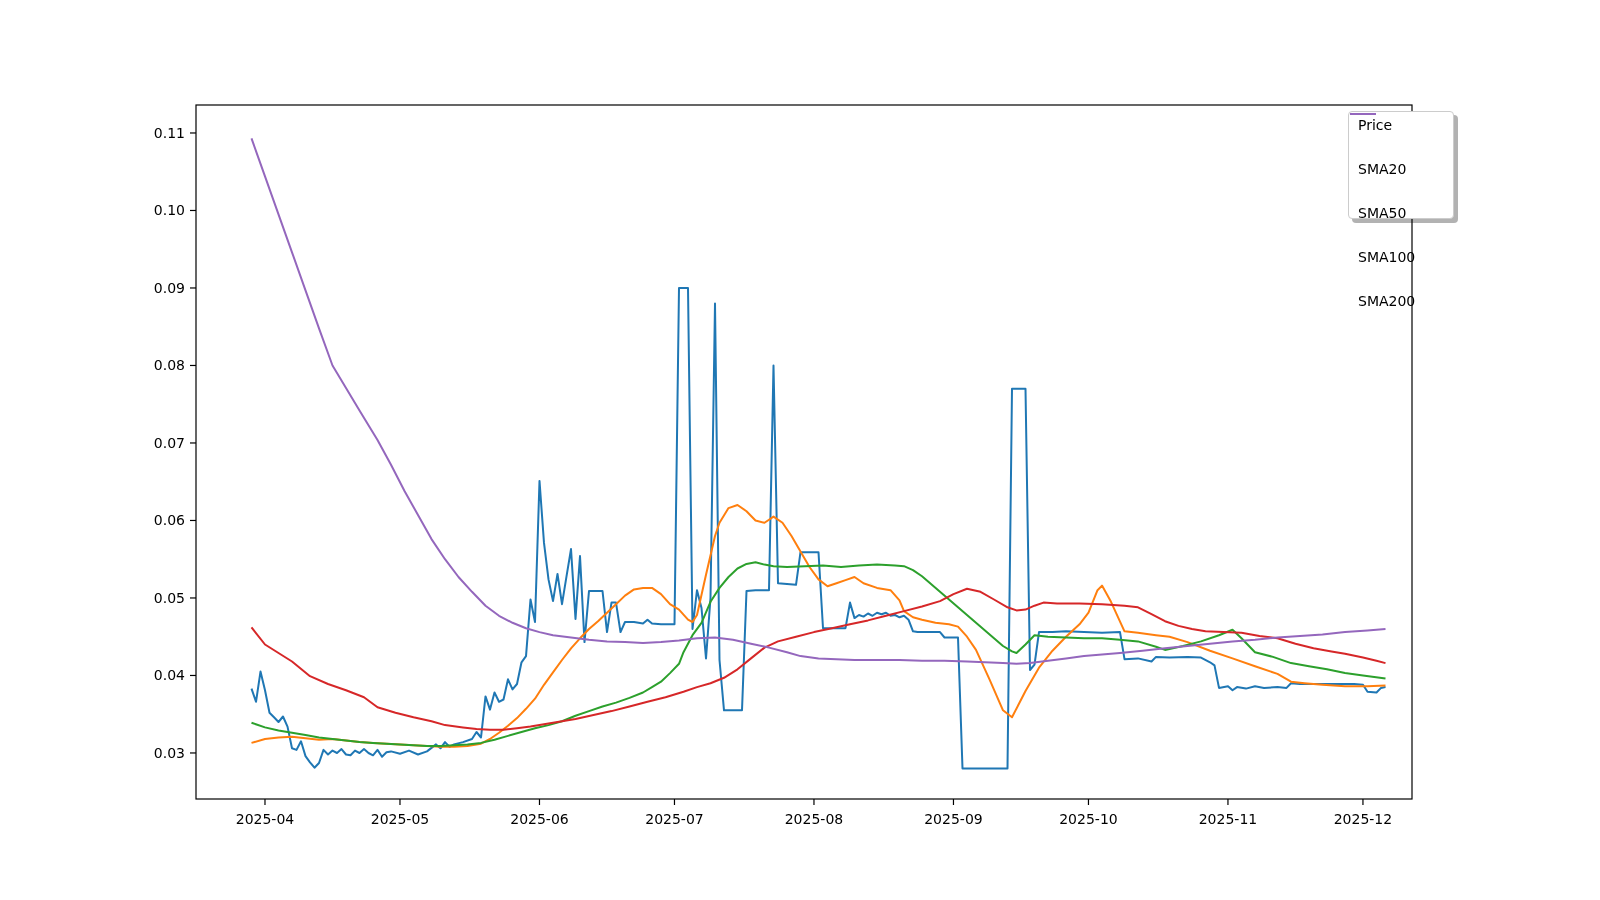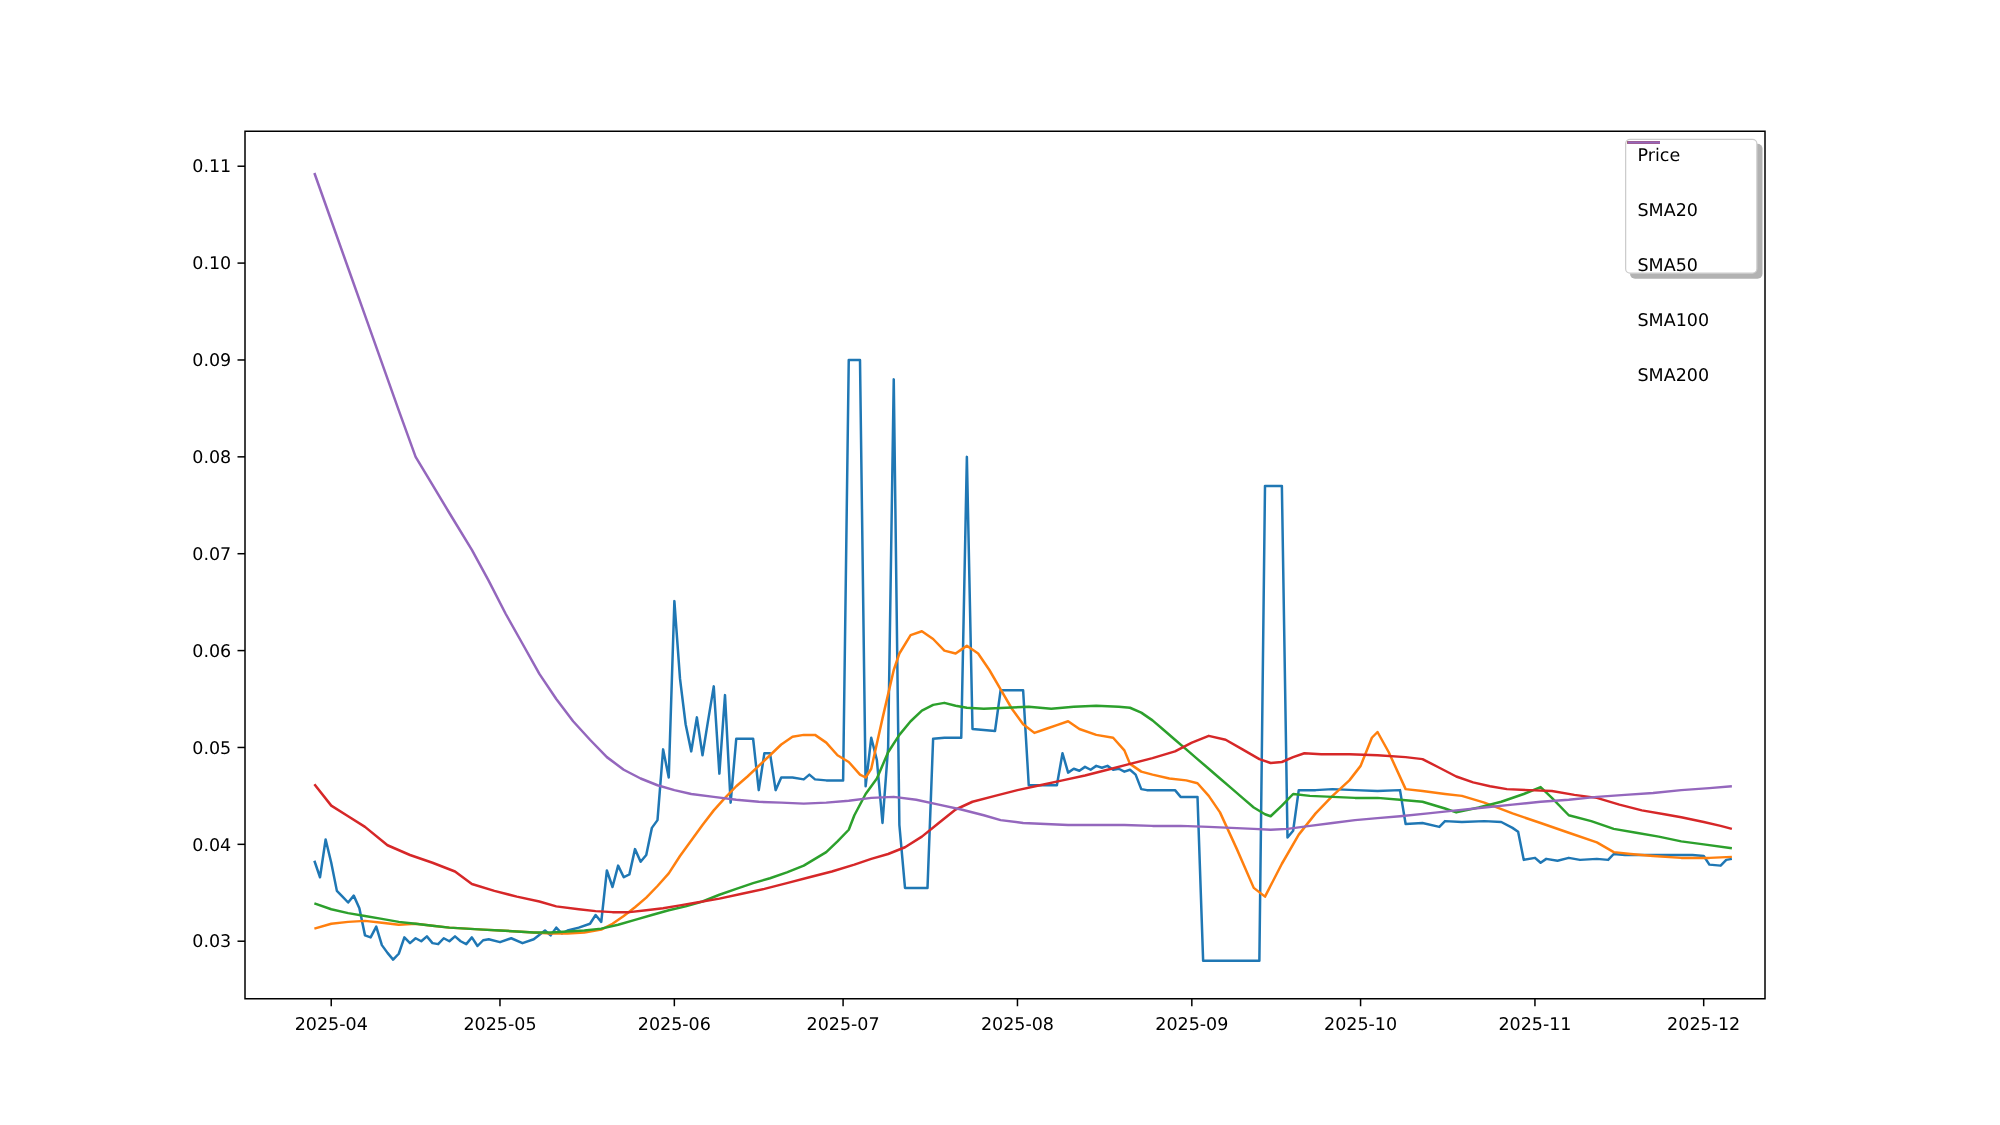--- a/index.html
+++ b/index.html
@@ -1,21 +1,21 @@
 <!DOCTYPE html>
 <html><head>
 <meta charset="utf-8">
 <style>
   html,body{margin:0;padding:0;background:#ffffff;}
   body{width:1600px;height:900px;overflow:hidden;font-family:"DejaVu Sans","Liberation Sans",sans-serif;}
   .figure{position:relative;width:1600px;height:900px;background:#ffffff;}
   svg{position:absolute;left:0;top:0;}
   .tick-label{font-size:14px;fill:#000000;}
   .legend{
-    position:absolute;left:1300px;top:111px;
+    position:absolute;left:1348px;top:111px;
     background:#ffffff;border:1px solid #cccccc;border-radius:4px;
     box-shadow:4px 4px 0 rgba(0,0,0,0.30);
     padding:5px 10px 5px 9px;
     display:flex;flex-direction:column;justify-content:space-between;
     box-sizing:border-box;width:106px;height:108px;gap:28px;
   }
   .legend-row{display:flex;align-items:center;gap:8px;height:19px;}
   .legend-label{font-size:14px;color:#000000;white-space:nowrap;}
 </style>
 </head>

